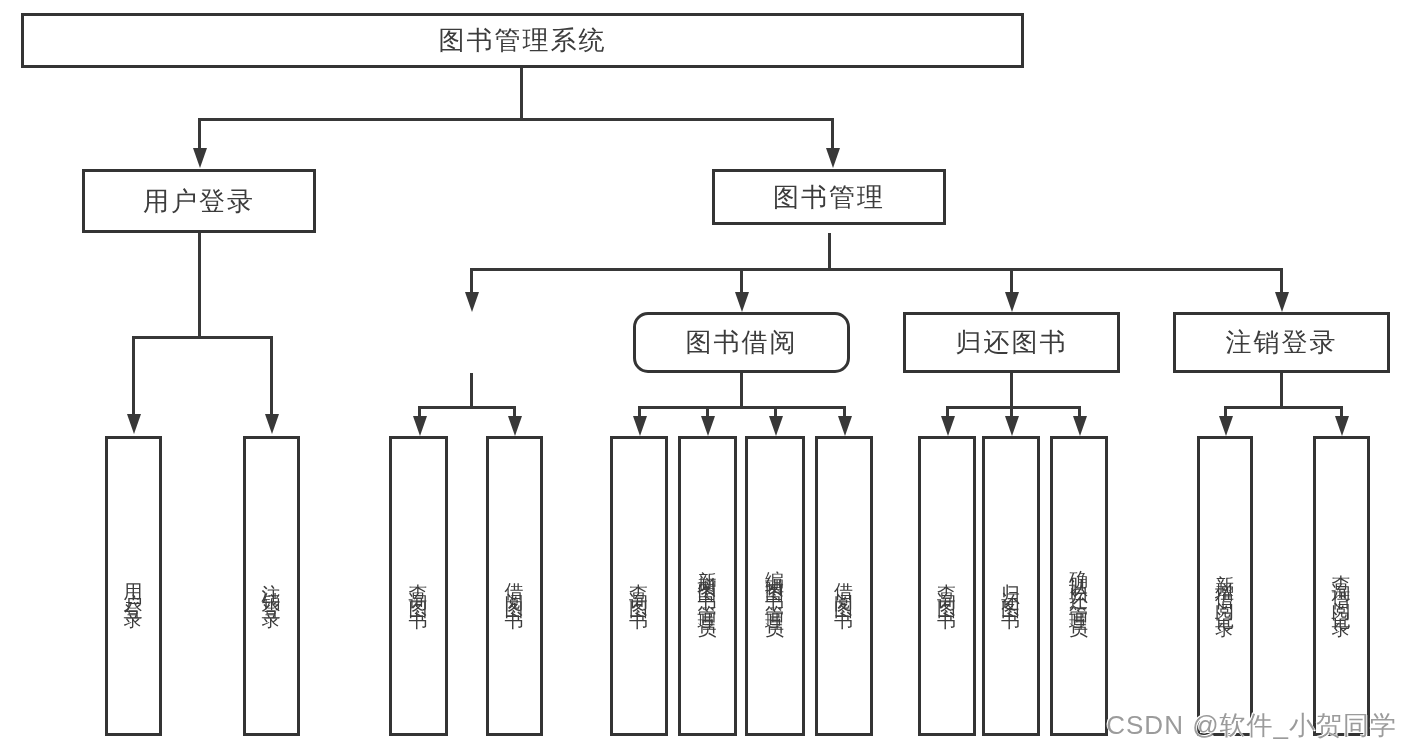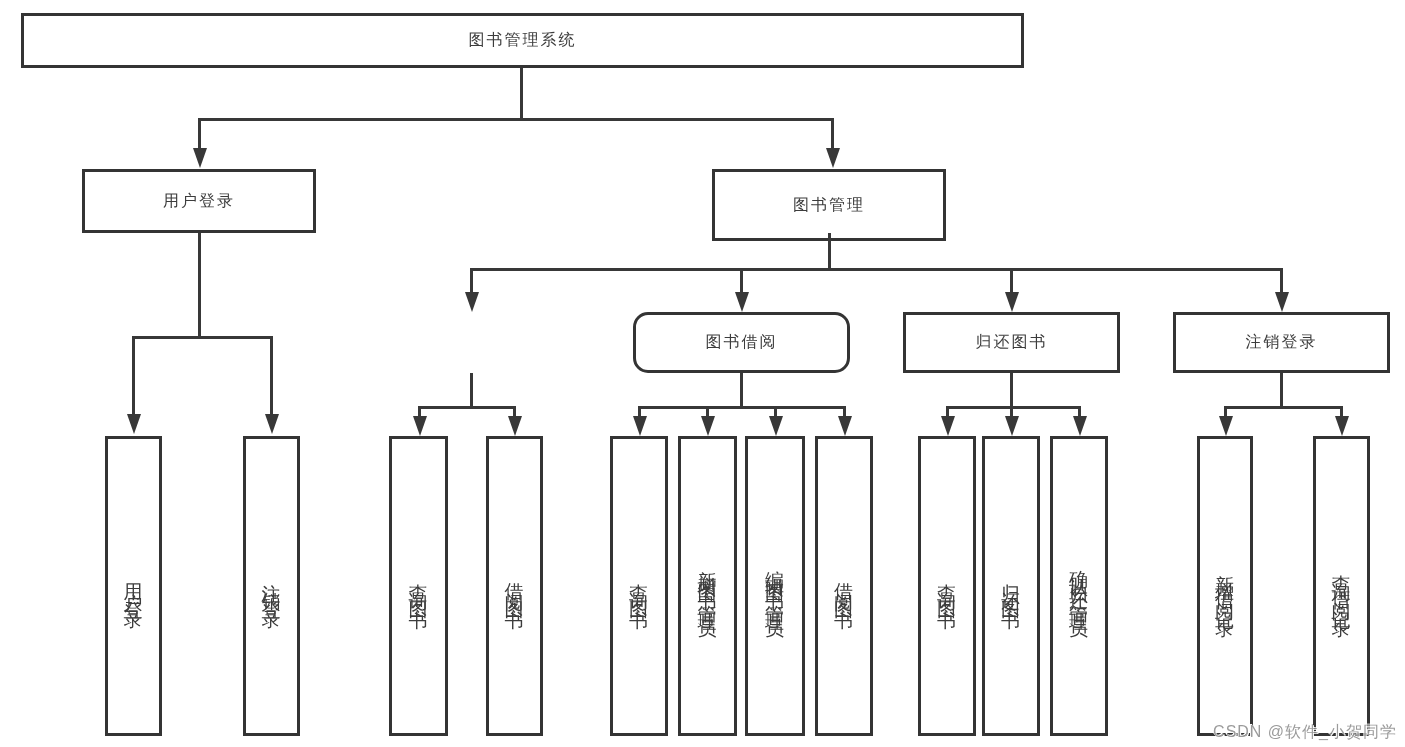--- a/index.html
+++ b/index.html
@@ -19,21 +19,21 @@
     box-sizing: border-box;
     border: 3px solid #343434;
     background: #ffffff;
     color: #3c3c3c;
     display: flex;
     align-items: center;
     justify-content: center;
     text-align: center;
   }
   .hbox {
-    font-size: 16px;
+    font-size: 26px;
     letter-spacing: 2px;
     white-space: nowrap;
   }
   .leaf {
     writing-mode: vertical-rl;
     font-size: 19px;
     letter-spacing: 9px;
     line-height: 1;
     padding: 6px 0;
   }
@@ -47,41 +47,41 @@
     top: 100%; left: 50%;
     transform: translateX(-50%);
     width: 0; height: 0;
     border: 7px solid transparent;
     border-top: 20px solid #383838;
     border-bottom: none;
   }
   .watermark {
     position: absolute;
     right: 8px; bottom: 4px;
-    font-size: 16px;
+    font-size: 26px;
     color: #9b9b9b;
     text-shadow: 1px 1px 0 #ffffff, -1px -1px 0 #ffffff;
     white-space: nowrap;
     letter-spacing: 1px;
   }
 </style>
 </head>
 <body>
 
 <div id="stage">
 
   <div class="box hbox" style="left:21px; top:13px; width:1003px; height:55px;">图书管理系统</div>
 
   <div class="vl" style="left:520px; top:68px; height:53px;"></div>
   <div class="hl" style="left:198px; top:118px; width:636px;"></div>
   <div class="arrow" style="left:198px; top:118px; height:30px;"></div>
   <div class="arrow" style="left:831px; top:118px; height:30px;"></div>
 
   <div class="box hbox" style="left:82px; top:169px; width:234px; height:64px;">用户登录</div>
-  <div class="box hbox" style="left:712px; top:169px; width:234px; height:72px;">图书管理</div>
+  <div class="box hbox" style="left:712px; top:169px; width:234px; height:56px;">图书管理</div>
 
   <div class="vl" style="left:198px; top:233px; height:106px;"></div>
   <div class="hl" style="left:132px; top:336px; width:141px;"></div>
   <div class="arrow" style="left:132px; top:336px; height:78px;"></div>
   <div class="arrow" style="left:270px; top:336px; height:78px;"></div>
 
   <div class="vl" style="left:828px; top:233px; height:38px;"></div>
   <div class="hl" style="left:470px; top:268px; width:813px;"></div>
   <div class="arrow" style="left:470px; top:268px; height:24px;"></div>
   <div class="arrow" style="left:740px; top:268px; height:24px;"></div>

